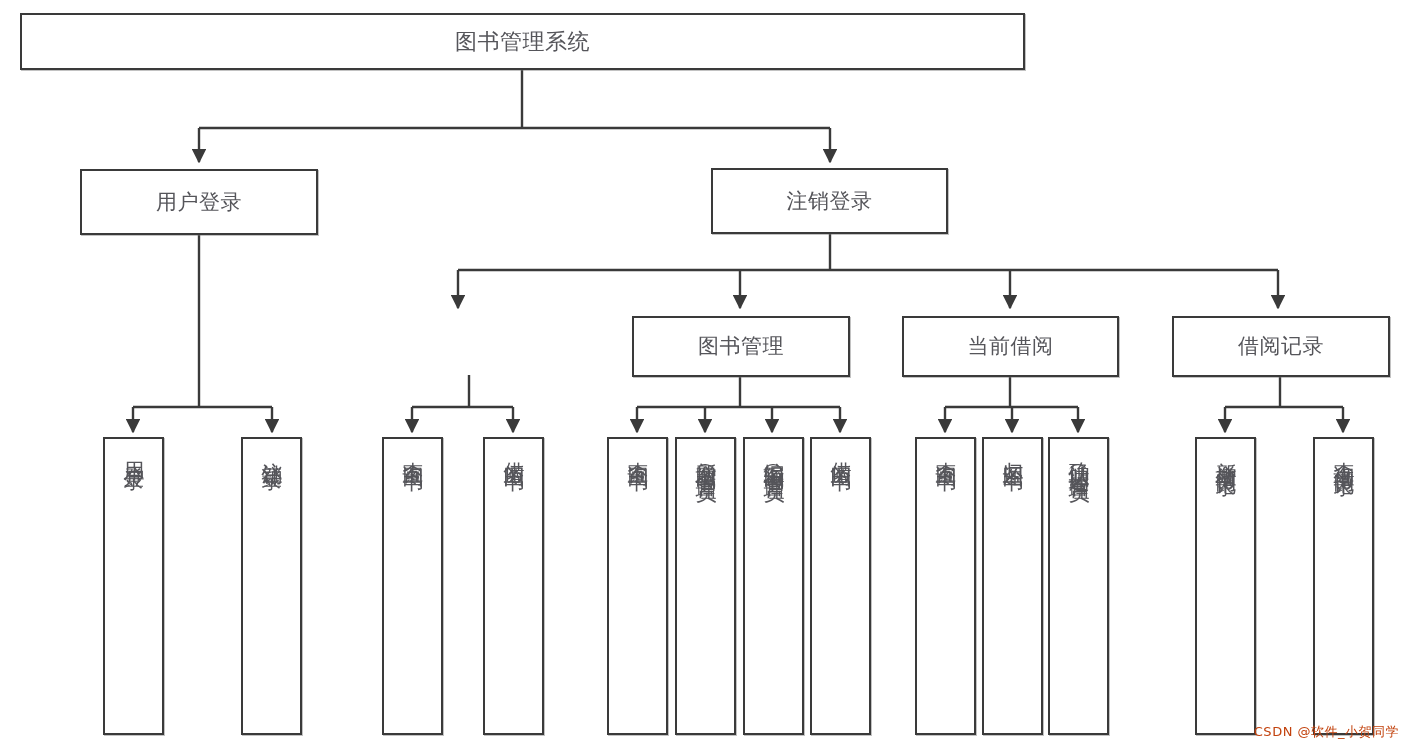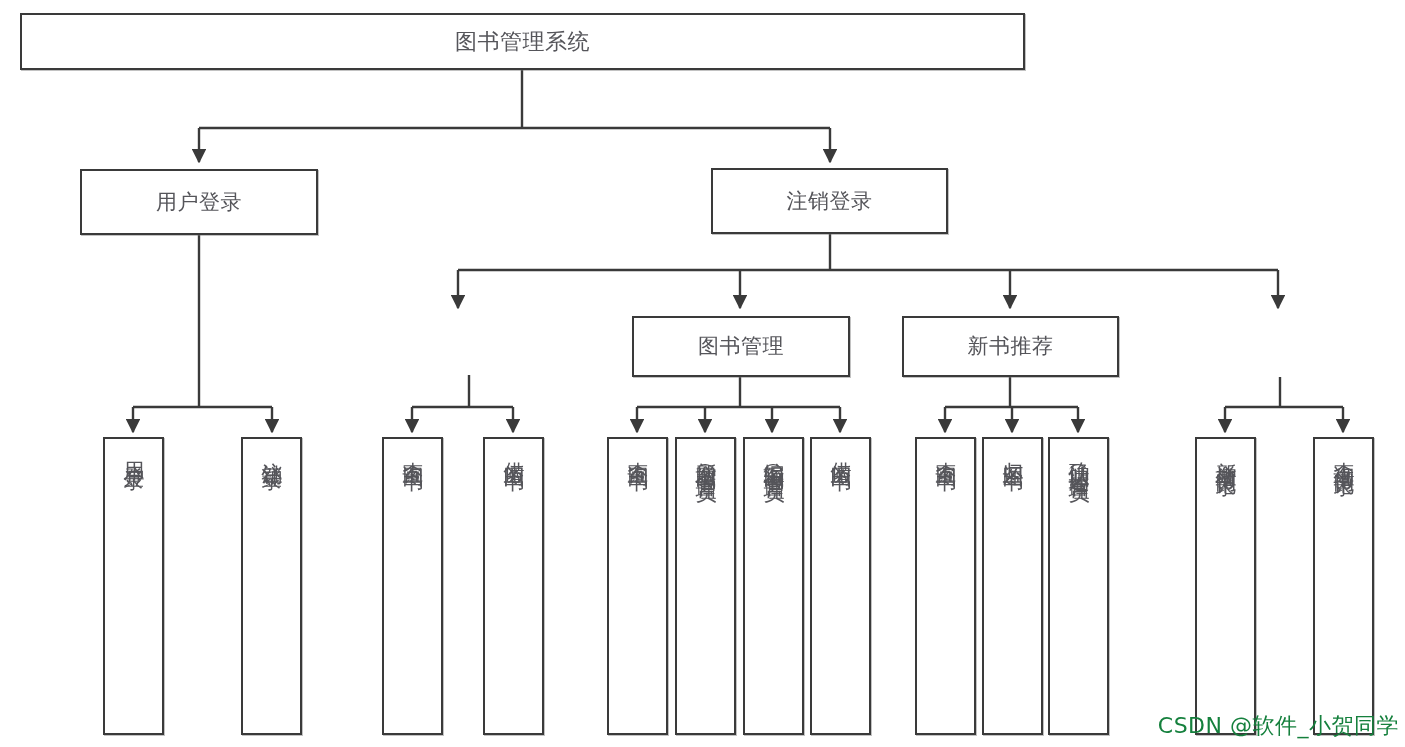--- a/index.html
+++ b/index.html
@@ -63,22 +63,22 @@
     text-orientation: upright;
     font-size: 21px;
     letter-spacing: 3px;
     line-height: 1;
     white-space: nowrap;
   }
   #watermark {
     position: absolute;
     right: 6px;
     bottom: 6px;
-    font-size: 22px;
-    color: #15803d;
+    font-size: 13px;
+    color: #c2410c;
     letter-spacing: 0.5px;
     white-space: nowrap;
     user-select: none;
   }
 </style>
 </head>
 <body>
 
 <div id="diagram-root">
 
@@ -140,21 +140,24 @@
     <span class="node-label">用户登录</span>
   </div>
   <div class="node horiz" style="left:711px; top:168px; width:237px; height:66px;">
     <span class="node-label">注销登录</span>
   </div>
 
   <div class="node horiz" style="left:632px; top:316px; width:218px; height:61px;">
     <span class="node-label">图书管理</span>
   </div>
   <div class="node horiz" style="left:902px; top:316px; width:217px; height:61px;">
-    <span class="node-label">新书推荐</span>
+    <span class="node-label">当前借阅</span>
+  </div>
+  <div class="node horiz" style="left:1172px; top:316px; width:218px; height:61px;">
+    <span class="node-label">借阅记录</span>
   </div>
 
   <div class="node vert" style="left:103px; top:437px; width:61px; height:298px;">
     <span class="node-label">用户登录</span>
   </div>
   <div class="node vert" style="left:241px; top:437px; width:61px; height:298px;">
     <span class="node-label">注销登录</span>
   </div>
 
   <div class="node vert" style="left:382px; top:437px; width:61px; height:298px;">

